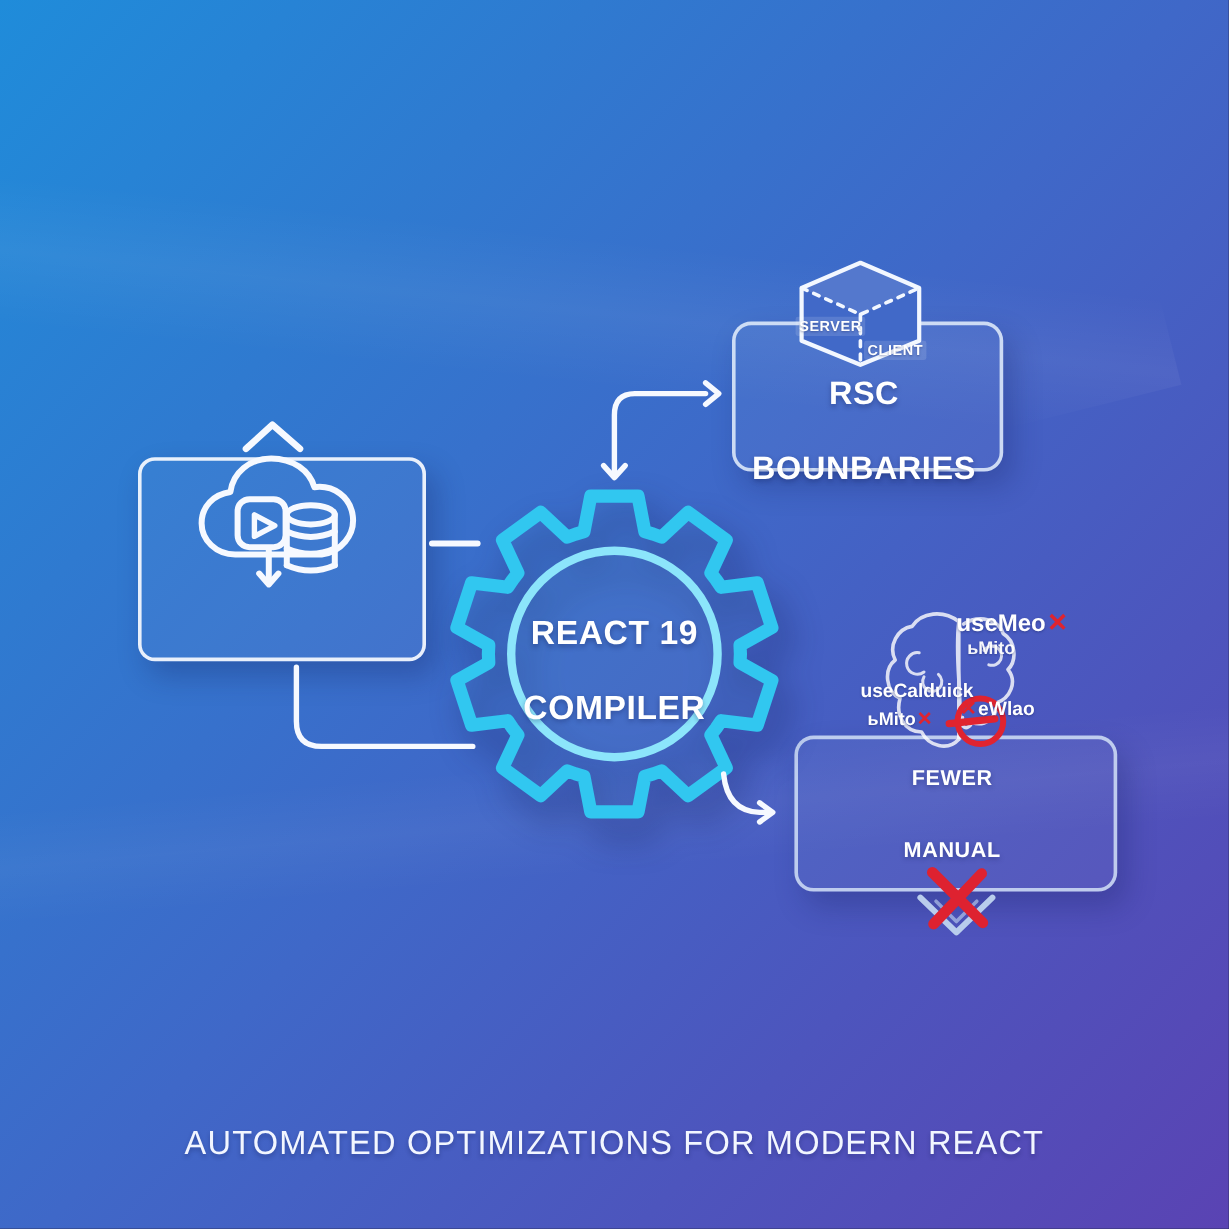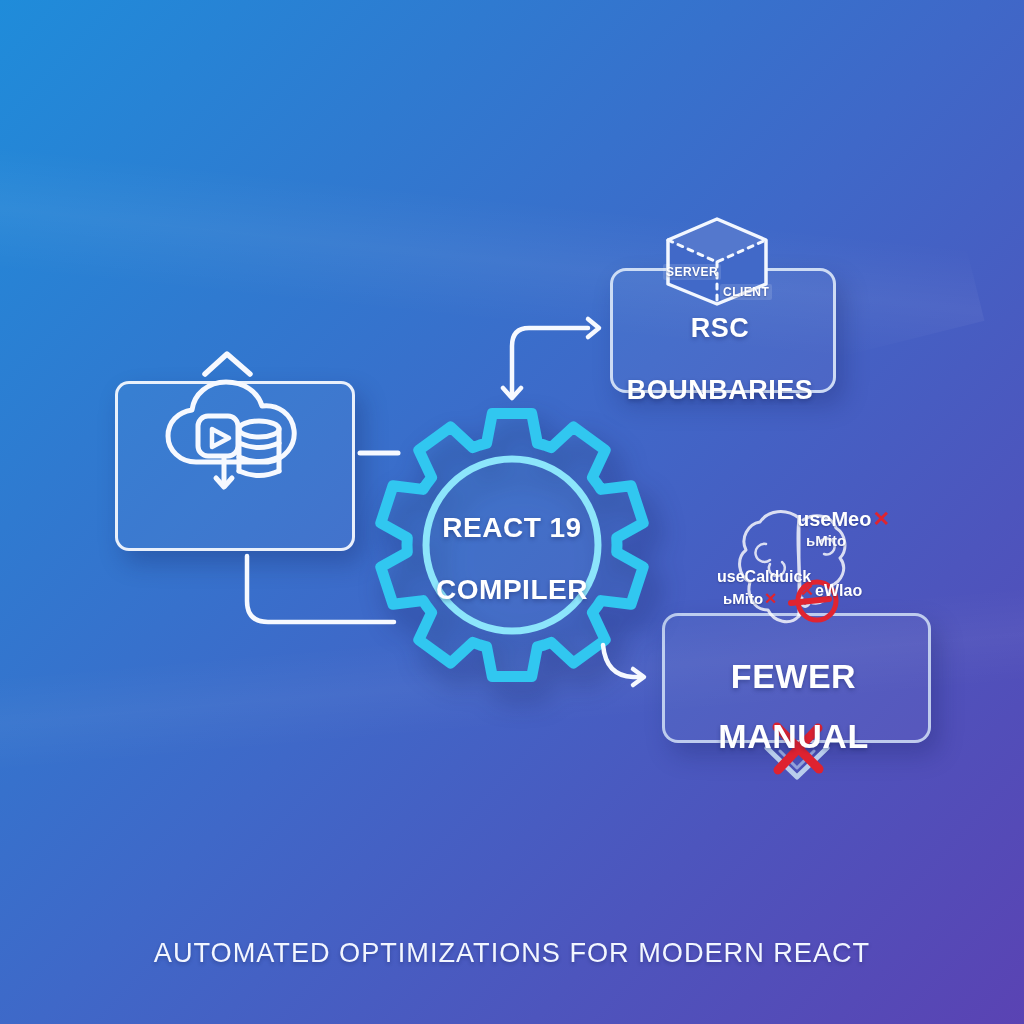--- a/index.html
+++ b/index.html
@@ -22,21 +22,21 @@
   .memo-box{left:662px;top:613px;width:263px;height:124px;border:3px solid rgba(214,228,248,.82);
       border-radius:16px;box-shadow:8px 12px 24px rgba(18,28,90,.26);}
 
   svg.deco{position:absolute;left:0;top:0;width:1024px;height:1024px;}
 
   .lbl{position:absolute;text-align:center;font-weight:bold;
        text-shadow:0 2px 4px rgba(15,25,80,.35);white-space:pre-line;}
   .gear-label{left:402px;top:512px;width:220px;font-size:28px;line-height:31px;letter-spacing:.5px;}
   .actions-label{left:115px;top:497px;width:234px;font-size:28px;letter-spacing:2.5px;}
   .rsc-label{left:610px;top:313px;width:220px;font-size:27px;line-height:31px;letter-spacing:.5px;}
-  .memo-label{left:662px;top:661px;width:263px;font-size:34px;line-height:30px;letter-spacing:.5px;}
+  .memo-label{left:662px;top:633px;width:263px;font-size:18px;line-height:30px;letter-spacing:.5px;}
 
   .chip{position:absolute;font-size:12px;font-weight:bold;letter-spacing:.5px;color:#fff;
         background:rgba(255,255,255,.13);padding:1px 3px;border-radius:2px;
         text-shadow:0 1px 2px rgba(15,25,80,.4);}
   .chip-server{left:663px;top:264px;}
   .chip-client{left:720px;top:264px;margin-top:20px;}
 
   .hook{position:absolute;font-weight:bold;color:#fff;text-shadow:0 1px 2px rgba(15,25,80,.4);}
   .hook .x{color:#e0242e;font-weight:bold;margin:0 1px;font-size:1.05em;text-shadow:none;}
   .hook1{left:797px;top:507px;font-size:20px;}

